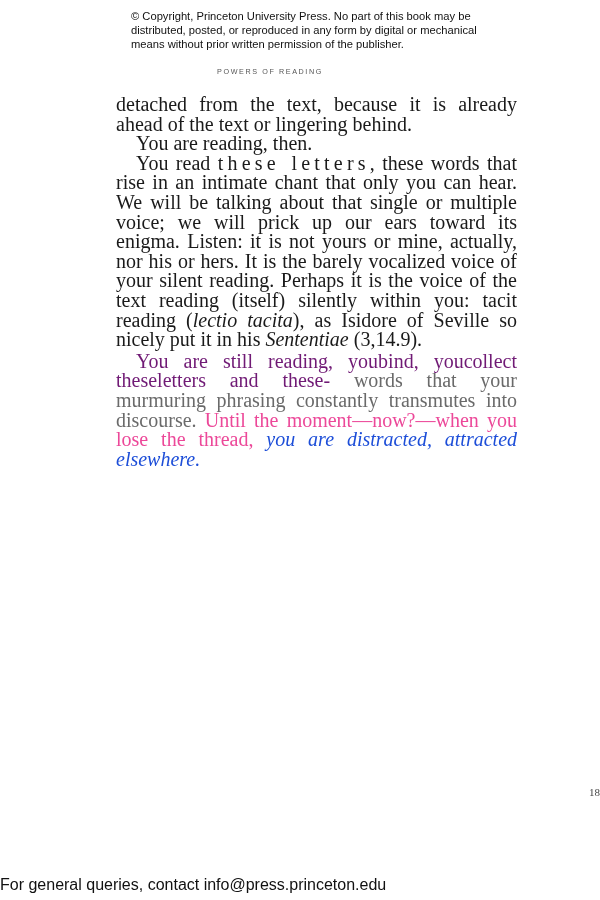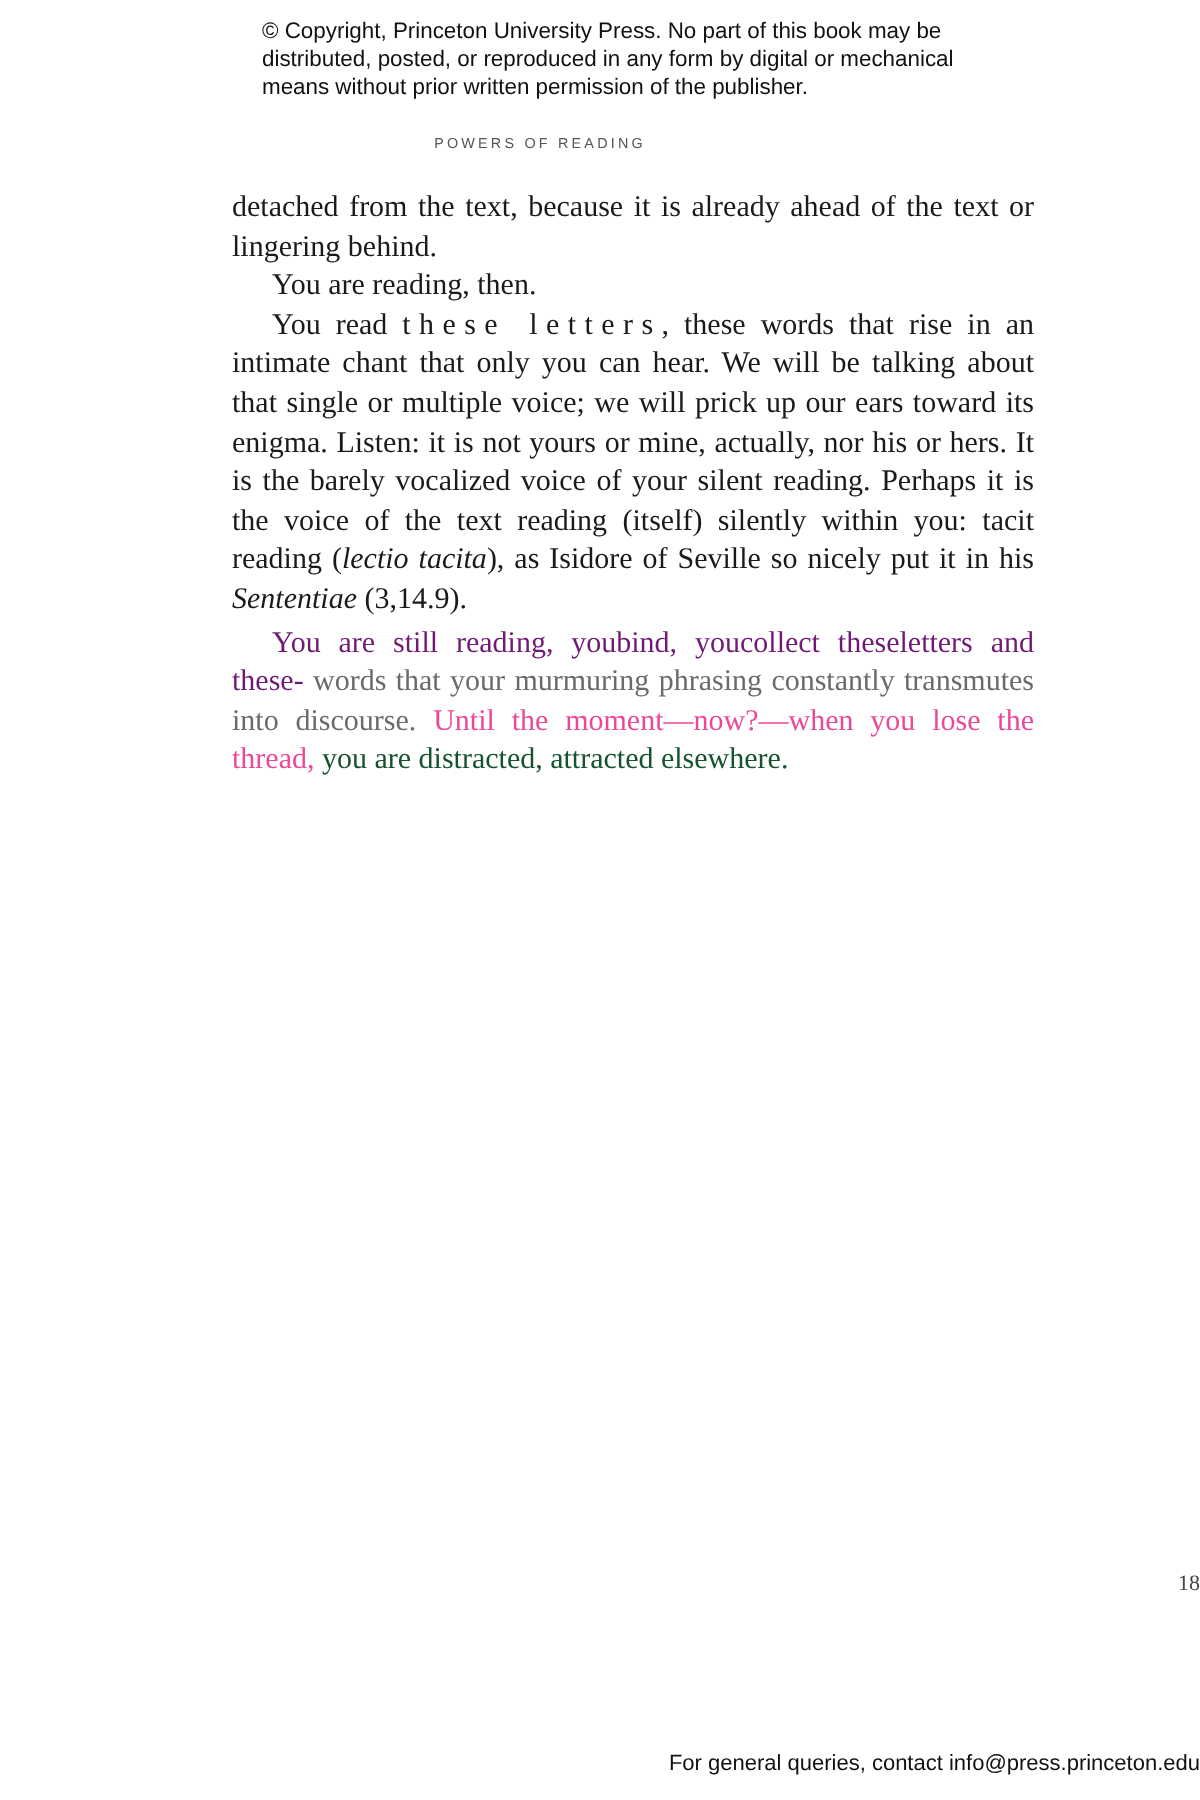--- a/index.html
+++ b/index.html
@@ -33,58 +33,58 @@
       font-size: 7.2px;
       letter-spacing: 1.6px;
       color: #555555;
     }
     .body-text {
       position: absolute;
       left: 116px;
       top: 95px;
       width: 401px;
       font-family: "Liberation Serif", serif;
-      font-size: 15px;
+      font-size: 20px;
       line-height: 19.6px;
       color: #1a1a1a;
       text-align: justify;
     }
     .body-text p {
       margin: 0;
       text-indent: 0;
     }
     .body-text p.indent {
       text-indent: 20px;
     }
     .spaced {
       letter-spacing: 4.2px;
     }
     .fade-1 { color: #701a75; }
     .fade-2 { color: #6a6a6a; }
     .fade-3 { color: #ec4899; }
-    .fade-4 { color: #14532d; }
+    .fade-4 { color: #1d4ed8; font-style: italic; }
     .fade-5 { color: #cdcdcd; }
     .page-number {
       position: absolute;
       left: 0;
       width: 600px;
       top: 786px;
       text-align: right;
       font-family: "Liberation Serif", serif;
       font-size: 11px;
       color: #444444;
     }
     .footer {
       position: absolute;
       left: 0;
       width: 600px;
       top: 876px;
-      text-align: right;
+      text-align: left;
       font-family: "Liberation Sans", sans-serif;
-      font-size: 11px;
+      font-size: 16px;
       color: #111111;
     }
   </style>
 </head>
 <body>
 
 <div class="copyright">© Copyright, Princeton University Press. No part of this book may be distributed, posted, or reproduced in any form by digital or mechanical means without prior written permission of the publisher.</div>
 
 <div class="running-head">POWERS OF READING</div>
 

